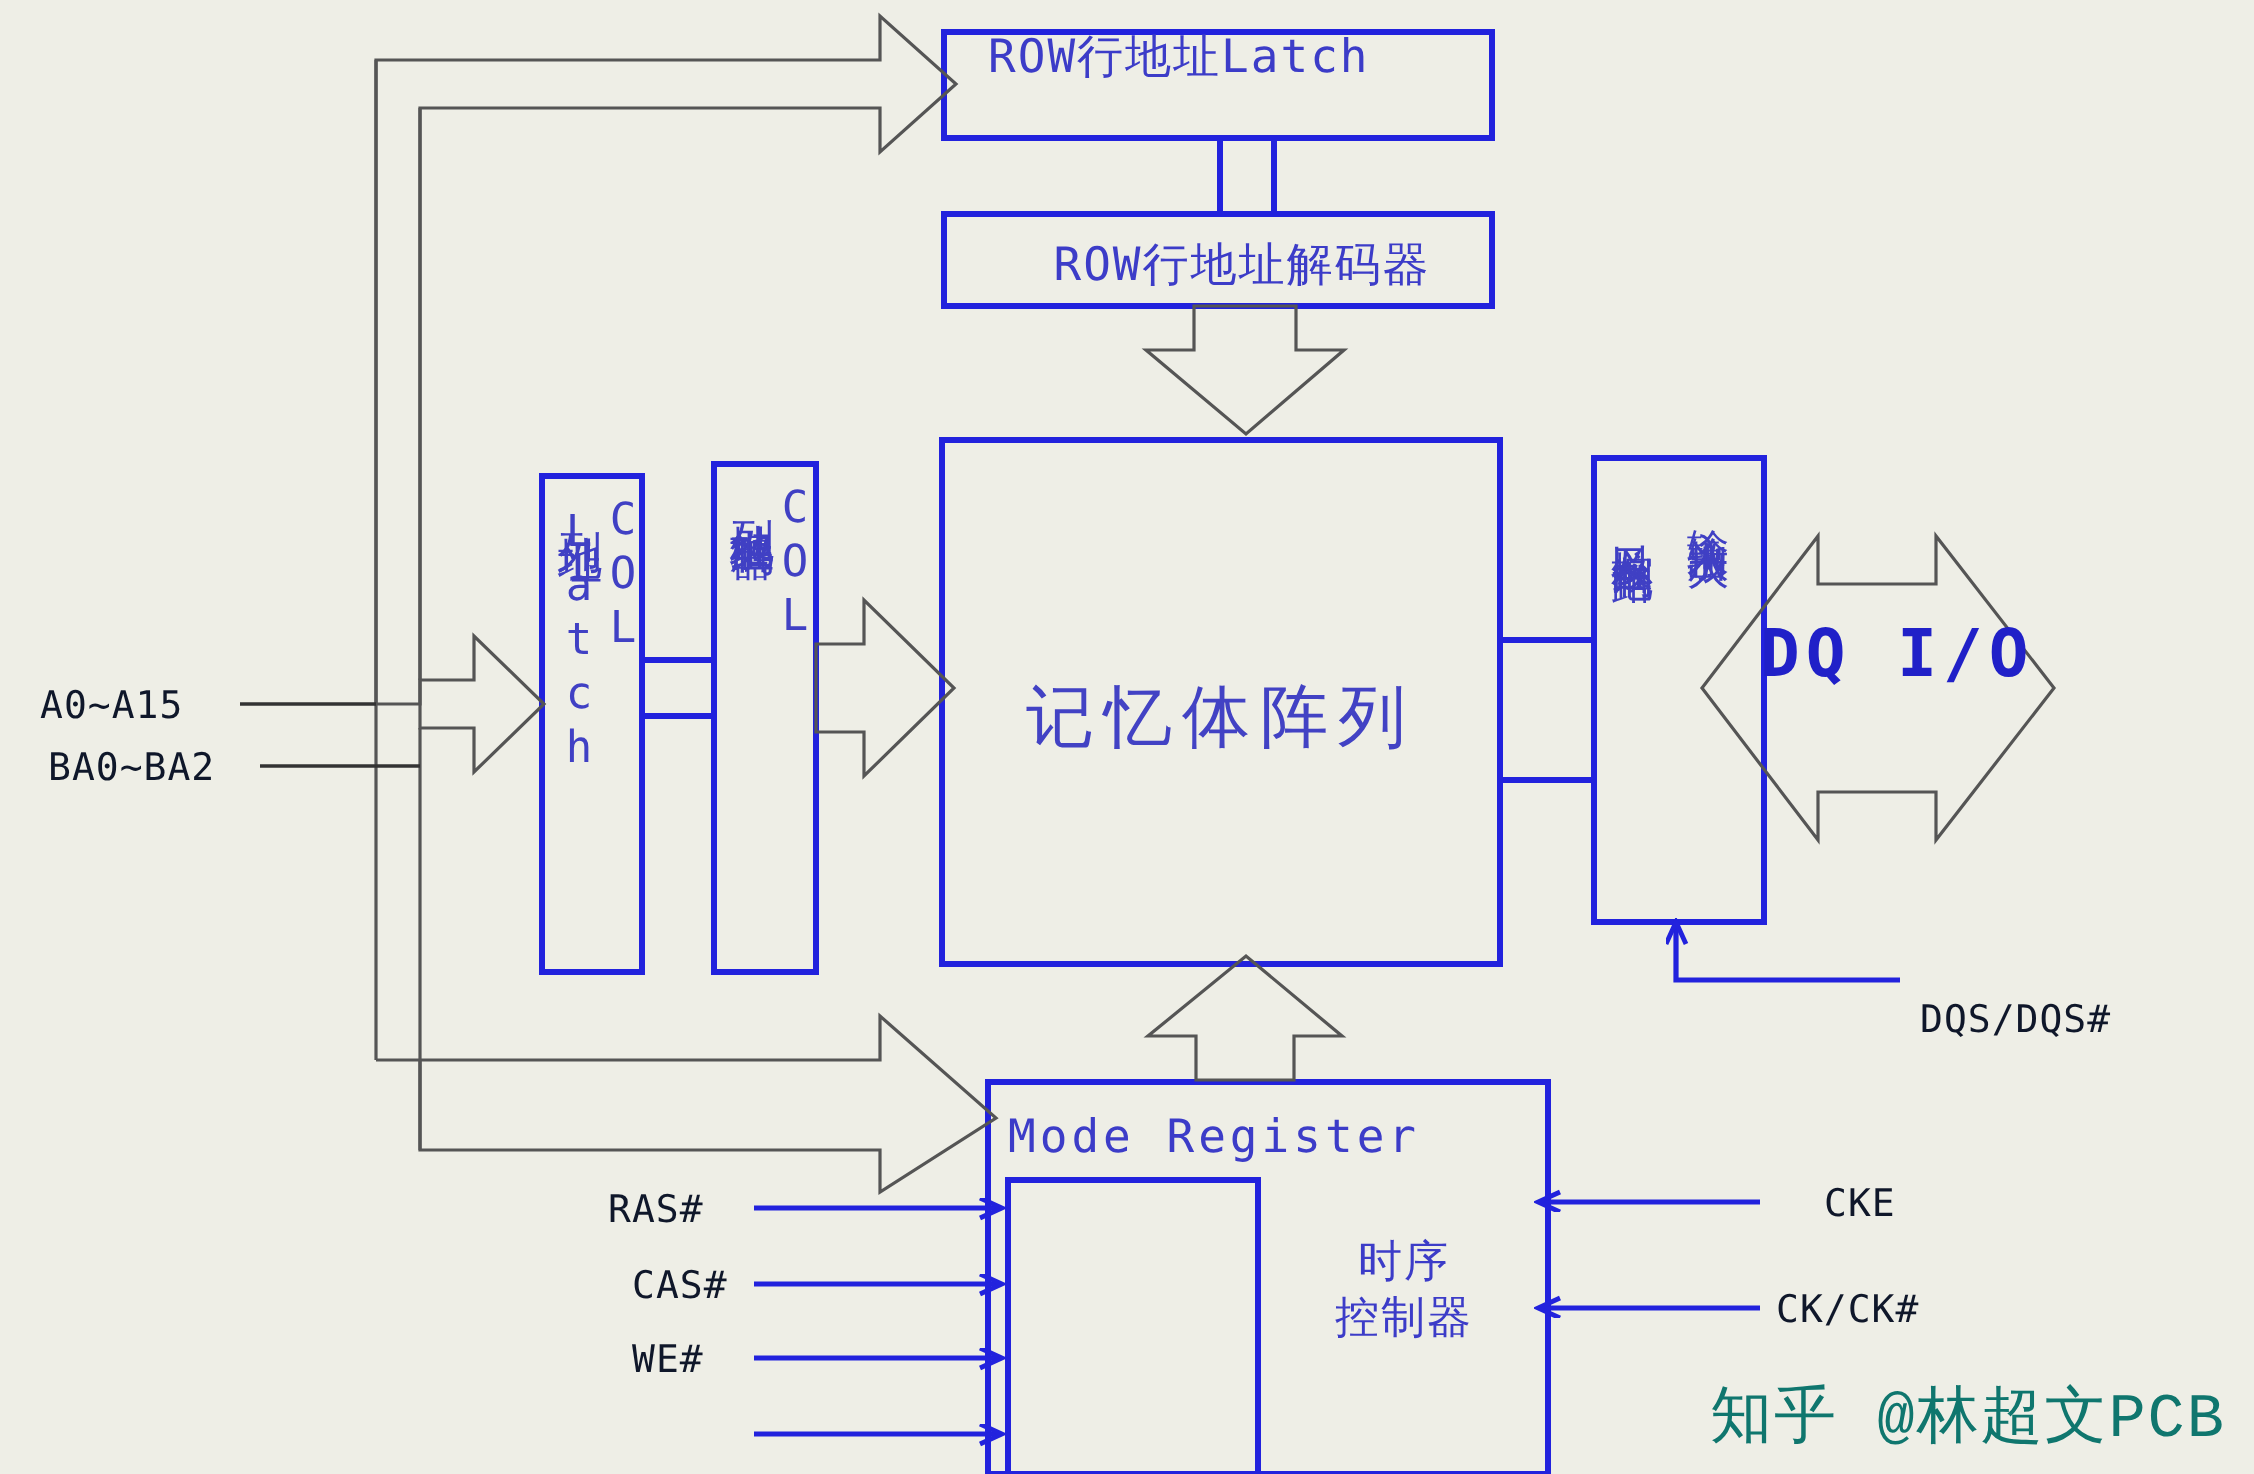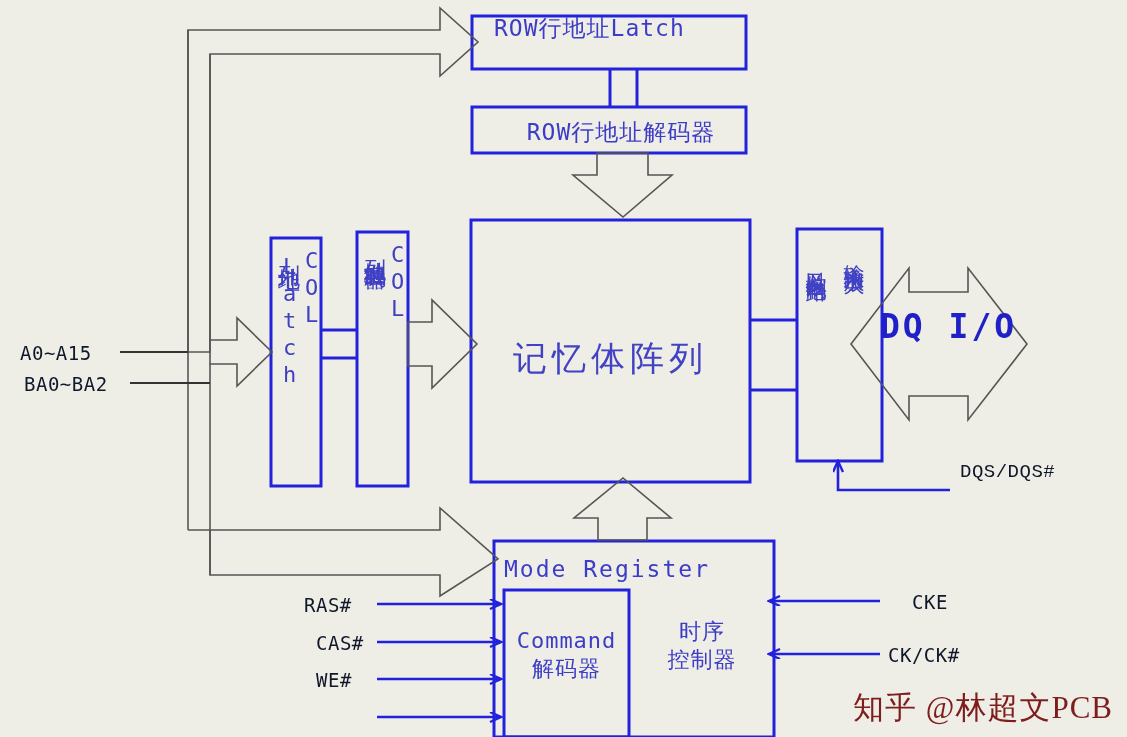--- a/index.html
+++ b/index.html
@@ -73,23 +73,23 @@
     font-size: 22px;
     letter-spacing: 1px;
     color: #3c3cc8;
     text-align: center;
     line-height: 1.28;
   }
   .watermark {
     position: absolute;
     right: 14px;
     bottom: 8px;
-    font-family: Liberation Serif, serif;
+    font-family: Liberation Mono, monospace;
     font-size: 31px;
-    color: #7f1d1d;
+    color: #0f766e;
     white-space: nowrap;
     letter-spacing: 1px;
     margin-left: 38px;
   }
 </style>
 </head>
 <body>
 
 <div id="root">
 
@@ -176,34 +176,32 @@
   <div class="lbl bigtitle" style="left:471px; top:336px; width:279px; text-align:center;">记忆体阵列</div>
 
   <div class="vtext" style="left:843px; top:247px; height:200px; font-size:21px;">输入输出放大</div>
 
   <div class="vtext" style="left:805px; top:255px; height:195px; font-size:21px;">以及控制电路</div>
 
   <div class="lbl dqio" style="left:880px; top:307px; width:128px; text-align:center;">DQ I/O</div>
 
   <div class="lbl mr-title" style="left:504px; top:556px; width:260px; ">Mode Register</div>
 
-  <div class="lbl cmd" style="left:504px; top:627px; width:125px;">Command
-解码器</div>
 
   <div class="lbl cmd" style="left:637px; top:618px; width:130px;">时序
 控制器</div>
 
   <div class="lbl pin" style="left:20px; top:342px;">A0~A15</div>
   <div class="lbl pin" style="left:24px; top:373px;">BA0~BA2</div>
 
   <div class="lbl pin" style="left:304px; top:594px;">RAS#</div>
   <div class="lbl pin" style="left:316px; top:632px;">CAS#</div>
   <div class="lbl pin" style="left:316px; top:669px;">WE#</div>
   <div class="lbl pin" style="left:316px; top:745px;">CS#</div>
 
   <div class="lbl pin" style="left:888px; top:591px;margin-left:24px;">CKE</div>
   <div class="lbl pin" style="left:888px; top:644px;">CK/CK#</div>
 
-  <div class="lbl pin" style="left:960px; top:461px;font-family:Liberation Mono, monospace;">DQS/DQS#</div>
+  <div class="lbl pin" style="left:960px; top:499px;">DQS/DQS#</div>
 
   <div class="watermark">知乎 @林超文PCB</div>
 
 </div>
 
 </body></html>

